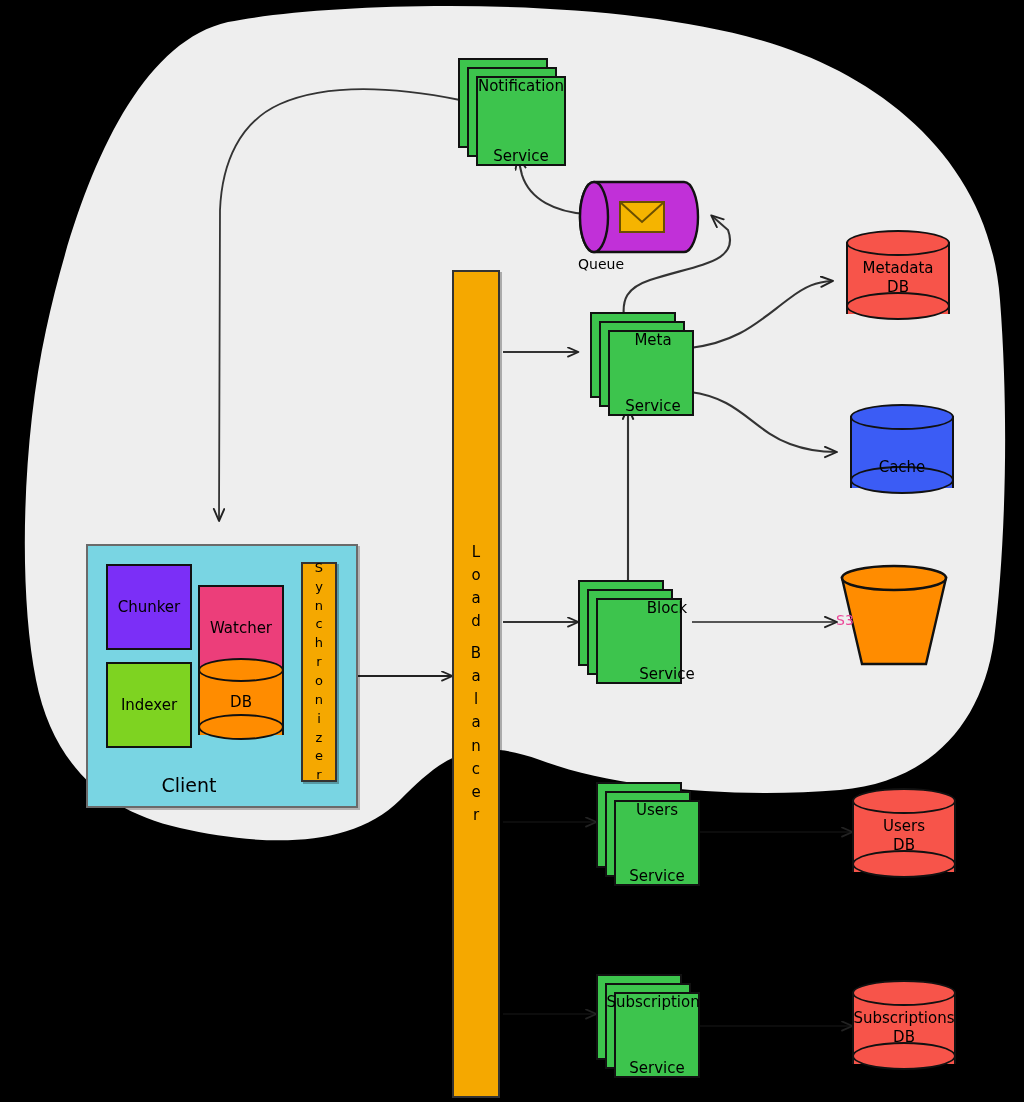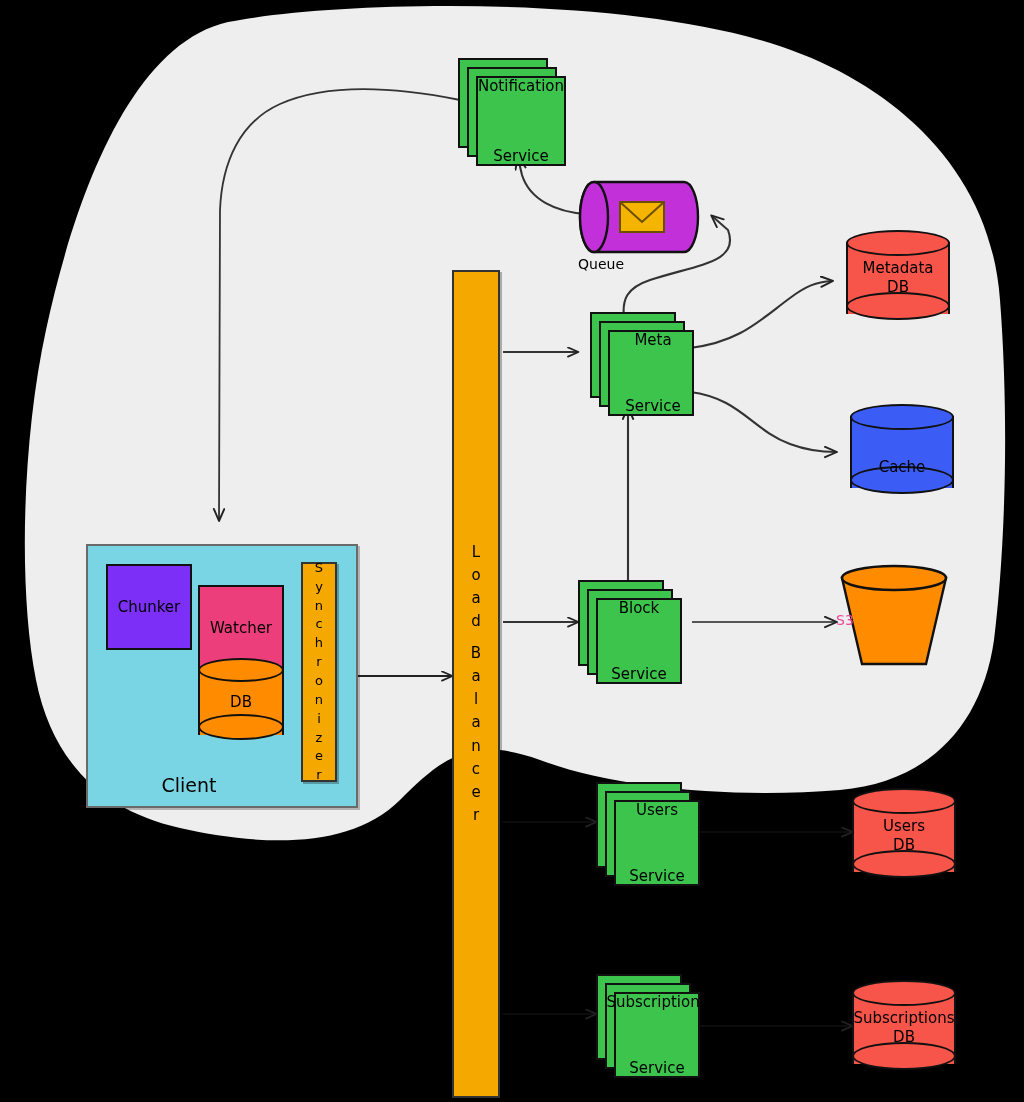--- a/index.html
+++ b/index.html
@@ -254,21 +254,21 @@
     <div class="label" style="width:90px;height:86px;">
       <span>Meta</span>
       <span>Service</span>
     </div>
   </div>
 
   <div class="stack" style="left:578px; top:580px; width:104px; height:104px;">
     <div class="sheet s1" style="width:86px;height:86px;"></div>
     <div class="sheet s2" style="width:86px;height:86px;"></div>
     <div class="sheet s3" style="width:86px;height:86px;"></div>
-    <div class="label" style="width:86px;height:86px;">
+    <div class="label" style="width:86px;height:86px;margin-left:28px;">
       <span>Block</span>
       <span>Service</span>
     </div>
   </div>
 
   <div id="s3-node" style="left:836px; top:564px; width:116px; height:108px;">
     <svg viewBox="0 0 116 108" width="116" height="108">
       <path d="M6,14 L26,100 H90 L110,14 Z" fill="#ff8c00" stroke="#111" stroke-width="2.4"></path>
       <ellipse cx="58" cy="14" rx="52" ry="12" fill="#ff8c00" stroke="#111" stroke-width="2.4"></ellipse>
     </svg>
@@ -335,20 +335,23 @@
 
   <div class="node" id="client-box" style="left:86px; top:544px; width:272px; height:264px;">
     <div class="cbox" style="left:18px; top:18px; width:86px; height:86px; background:#7b2ff7;">
         <span>Chunker</span>
       </div>
 
     <div class="cbox" style="left:110px; top:16px; width:86px; height:86px; background:#ec3e7a;margin-top:23px;">
         <span>Watcher</span>
       </div>
 
+    <div class="cbox" style="left:18px; top:116px; width:86px; height:86px; background:#7ed321;">
+        <span>Indexer</span>
+      </div>
 
     <div class="cyl" style="left:110px; top:112px; width:86px; height:90px;">
       <div class="body" style="top:11px; width:86px; height:66px; background:#ff8c00;"></div>
       <div class="cap" style="top:56px; width:86px; height:26px; background:#ff8c00;"></div>
       <div class="cap" style="top:0px; width:86px; height:24px; background:#ff8c00;"></div>
       <div class="txt" style="top:26px; height:38px;">
         <span>DB</span>
       </div>
     </div>
 

